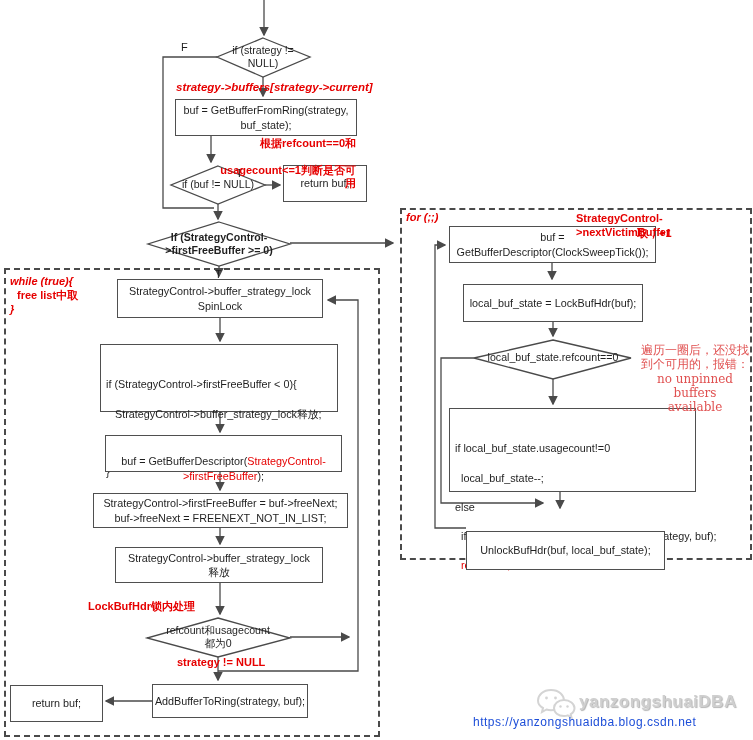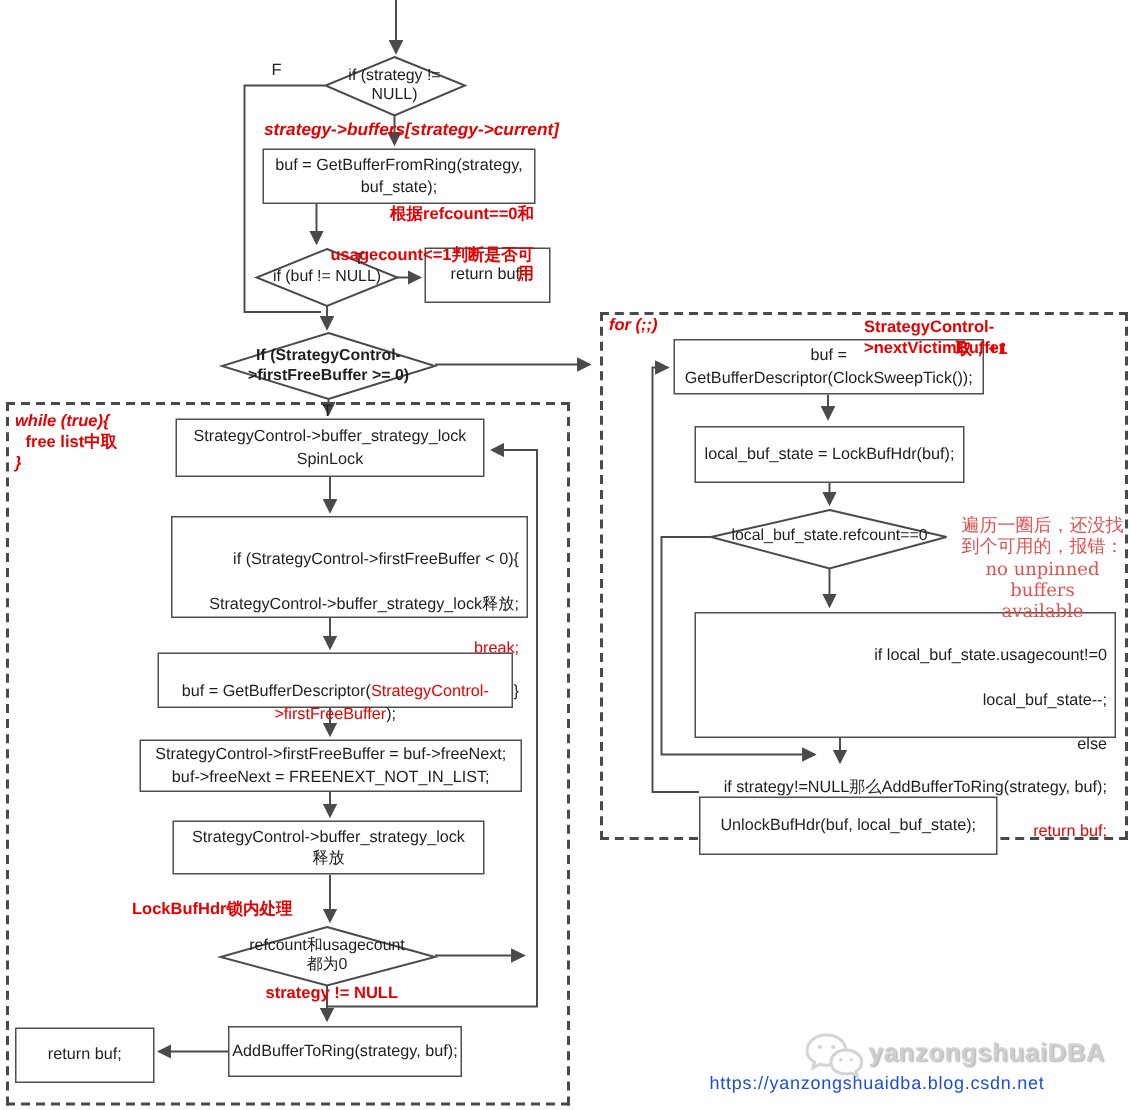--- a/index.html
+++ b/index.html
@@ -4,21 +4,21 @@
 <style>
   html,body{margin:0;padding:0;background:#ffffff;}
   #canvas{position:relative;width:753px;height:740px;background:#fff;overflow:hidden;
           font-family:"Liberation Sans", sans-serif;color:#1f1f1f;}
   .abs{position:absolute;}
   svg.layer{position:absolute;left:0;top:0;width:753px;height:740px;}
   .dashed{position:absolute;border:2px dashed #4a4a4a;background:transparent;}
   .box{position:absolute;border:1.5px solid #4f4f4f;background:#fff;box-sizing:border-box;
        display:flex;align-items:center;justify-content:center;text-align:center;
        font-size:10.8px;line-height:1.32;white-space:pre-line;}
-  .code{display:block;text-align:right;padding:7px 5px;margin-left:14px;}
+  .code{display:block;text-align:left;padding:18px 5px;}
   .code div{white-space:pre;line-height:15px;}
   .dtext{position:absolute;display:flex;align-items:center;justify-content:center;
          text-align:center;font-size:10.6px;white-space:pre-line;line-height:1.25;}
   .lbl{position:absolute;font-size:11px;color:#1f1f1f;}
   .note{position:absolute;color:#e60000;font-weight:bold;font-size:11px;white-space:pre-line;line-height:13.5px;}
   .italic{font-style:italic;}
   .red{color:#e60000;}
   .serifnote{position:absolute;color:#e05050;font-family:"DejaVu Serif", serif;
              font-size:12px;line-height:14px;text-align:center;white-space:pre-line;}
   .wm-name{position:absolute;font-size:17px;font-weight:bold;color:#cfcfcf;
@@ -95,21 +95,21 @@
 buf-&gt;freeNext = FREENEXT_NOT_IN_LIST;</span></div>
   <div class="box" style="left:115px;top:547px;width:208px;height:36px;"><span>StrategyControl-&gt;buffer_strategy_lock
 释放</span></div>
   <div class="box" style="left:152px;top:684px;width:156px;height:34px;white-space:pre;"><span>AddBufferToRing(strategy, buf);</span></div>
   <div class="box" style="left:10px;top:685px;width:93px;height:37px;"><span>return buf;</span></div>
 
   <div class="box" style="left:449px;top:226px;width:207px;height:37px;"><span>buf =
 GetBufferDescriptor(ClockSweepTick());</span></div>
   <div class="box" style="left:463px;top:284px;width:180px;height:38px;white-space:pre;"><span>local_buf_state = LockBufHdr(buf);</span></div>
 
-  <div class="box code" style="left:449px;top:408px;width:281px;height:84px;">
+  <div class="box code" style="left:449px;top:408px;width:247px;height:84px;">
     <div>if local_buf_state.usagecount!=0</div>
     <div>  local_buf_state--;</div>
     <div>else</div>
     <div>  if strategy!=NULL那么AddBufferToRing(strategy, buf);</div>
     <div class="red">  return buf;</div>
   </div>
 
   <div class="box" style="left:466px;top:511px;width:199px;height:39px;white-space:pre;margin-top:20px;"><span>UnlockBufHdr(buf, local_buf_state);</span></div>
 
   <div class="dtext" style="left:203px;top:43px;width:120px;height:28px;">if (strategy !=

